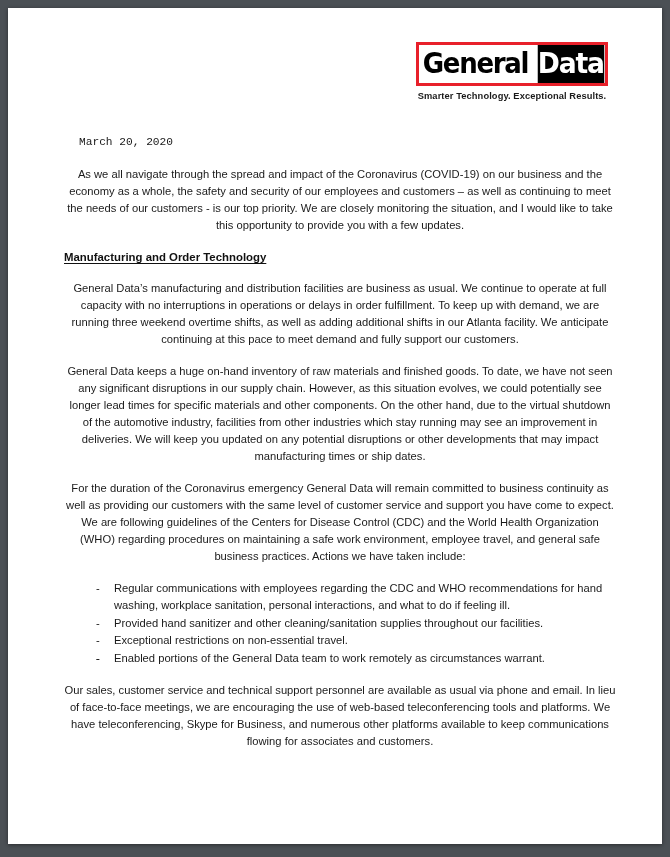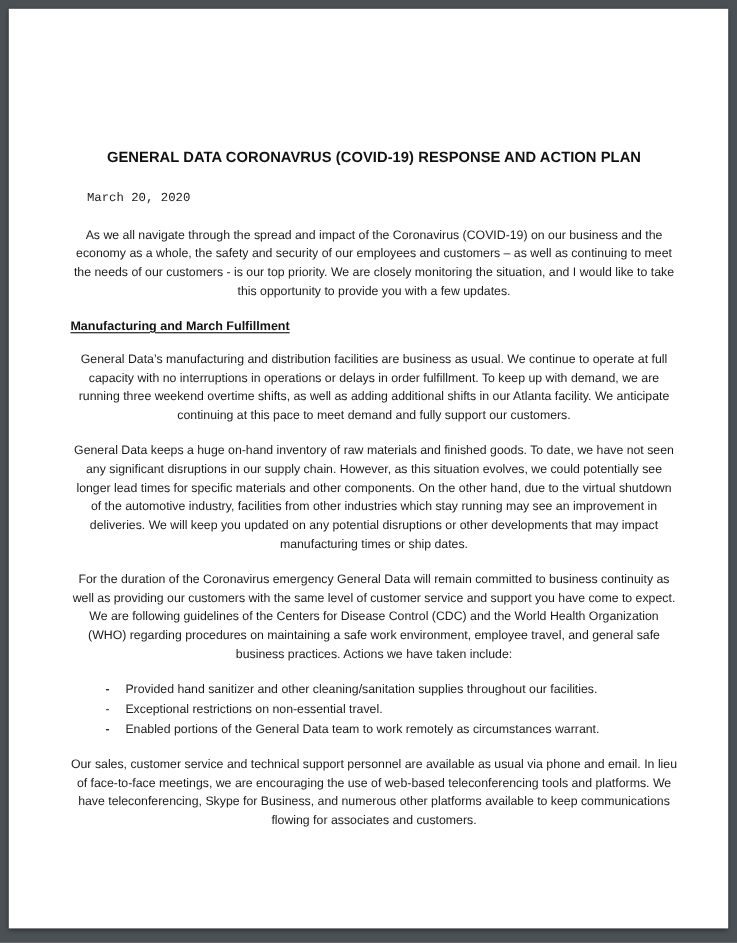--- a/index.html
+++ b/index.html
@@ -159,41 +159,48 @@
     font-size: 11.2px;
     line-height: 1.5;
   }
 </style>
 </head>
 <body>
 
 <div class="viewer">
   <div class="page">
 
+    <div class="logo-block">
+      <div class="logo-mark">
+        <div class="logo-word-general">General</div>
+        <div class="logo-word-data">Data</div>
+      </div>
+      <div class="logo-tagline">Smarter Technology. Exceptional Results.</div>
+    </div>
 
     <div class="doc">
 
-      <h1 class="doc-title">GENERAL DATA CORONAVRUS (COVID-19) RESPONSE AND ACTION PLAN</h1>
 
       <div class="doc-date">March 20, 2020</div>
 
       <p class="para">As we all navigate through the spread and impact of the Coronavirus (COVID-19) on our business and the economy as a whole, the safety and security of our employees and customers  – as well as continuing to meet the needs of our customers -  is our top priority.  We are closely monitoring the situation, and I would like to take this opportunity to provide you with a few updates.</p>
 
-      <h2 class="section-head">Manufacturing and March Fulfillment</h2>
+      <h2 class="section-head">Manufacturing and Order Technology</h2>
 
       <p class="para">General Data’s manufacturing and distribution facilities are business as usual.  We continue to operate at full capacity with no interruptions in operations or delays in order fulfillment. To keep up with demand, we are running three weekend overtime shifts, as well as adding additional shifts in our Atlanta facility.  We anticipate continuing at this pace to meet demand and fully support our customers.</p>
 
       <p class="para">General Data keeps a huge on-hand inventory of raw materials and finished goods. To date, we have not seen any significant disruptions in our supply chain.  However, as this situation evolves, we could potentially see longer lead times for specific materials and other components.  On the other hand, due to the virtual shutdown of the automotive industry, facilities from other industries which stay running may see an improvement in deliveries.  We will keep you updated on any potential disruptions or other developments that may impact manufacturing times or ship dates.</p>
 
 
       <p class="para">For the duration of the Coronavirus emergency General Data will remain committed to business continuity as well as providing our customers with the same level of customer service and support you have come to expect.  We are following guidelines of the Centers for Disease Control (CDC) and the World Health Organization (WHO) regarding procedures on maintaining a safe work environment, employee travel, and general safe business practices.  Actions we have taken include:</p>
 
       <ul class="actions">
         <li>
           <span class="dash">-</span>
+          <span>Regular communications with employees regarding the CDC and WHO recommendations for hand washing, workplace sanitation, personal interactions, and what to do if feeling ill.</span>
         </li>
         <li>
           <span class="dash">-</span>
           <span>Provided hand sanitizer and other cleaning/sanitation supplies throughout our facilities.</span>
         </li>
         <li>
           <span class="dash">-</span>
           <span>Exceptional restrictions on non-essential travel.</span>
         </li>
         <li>

